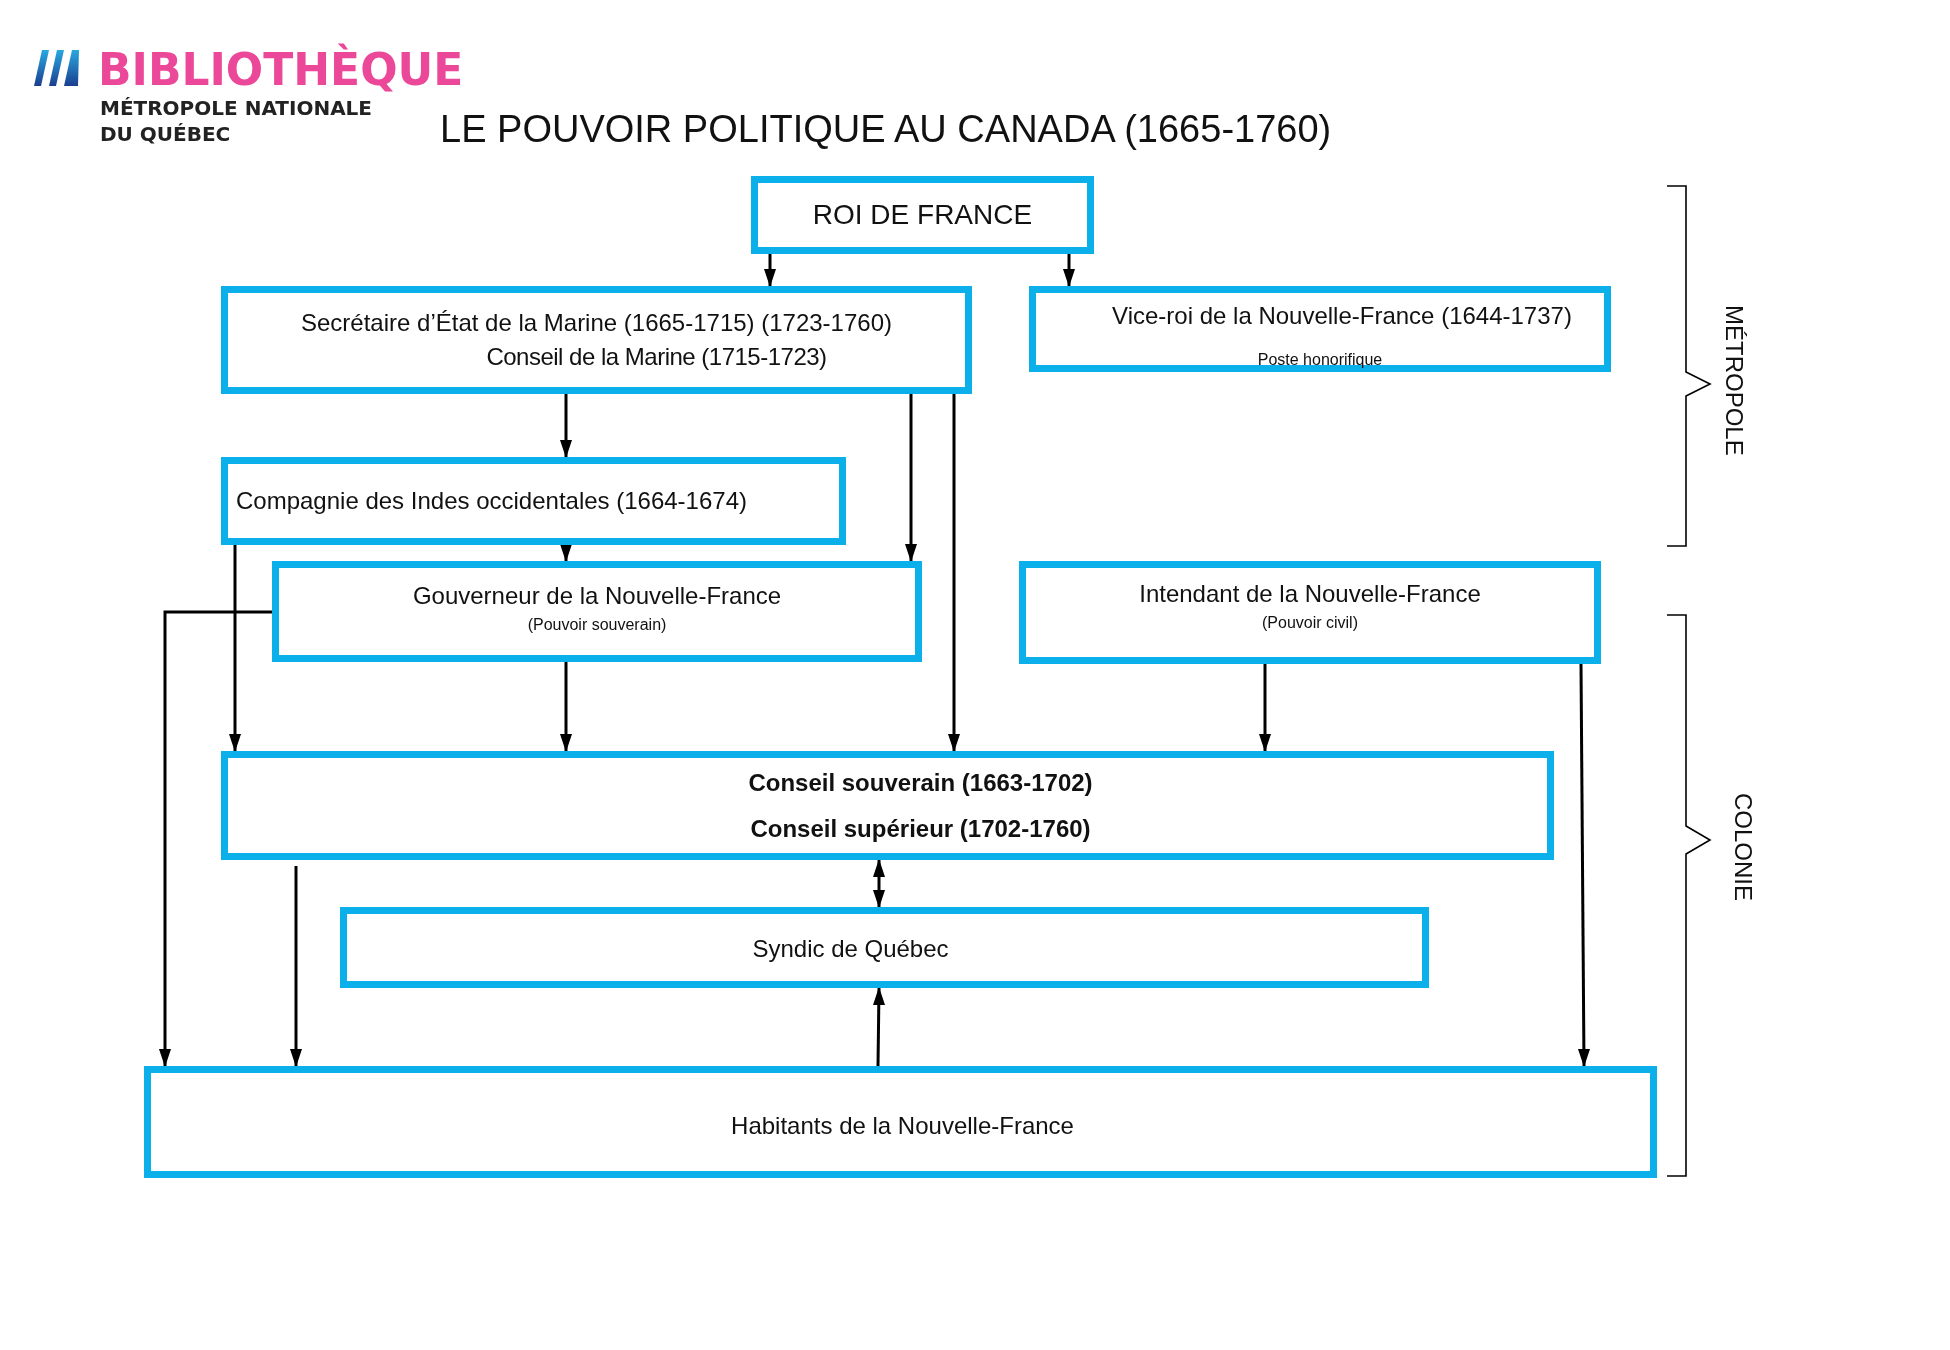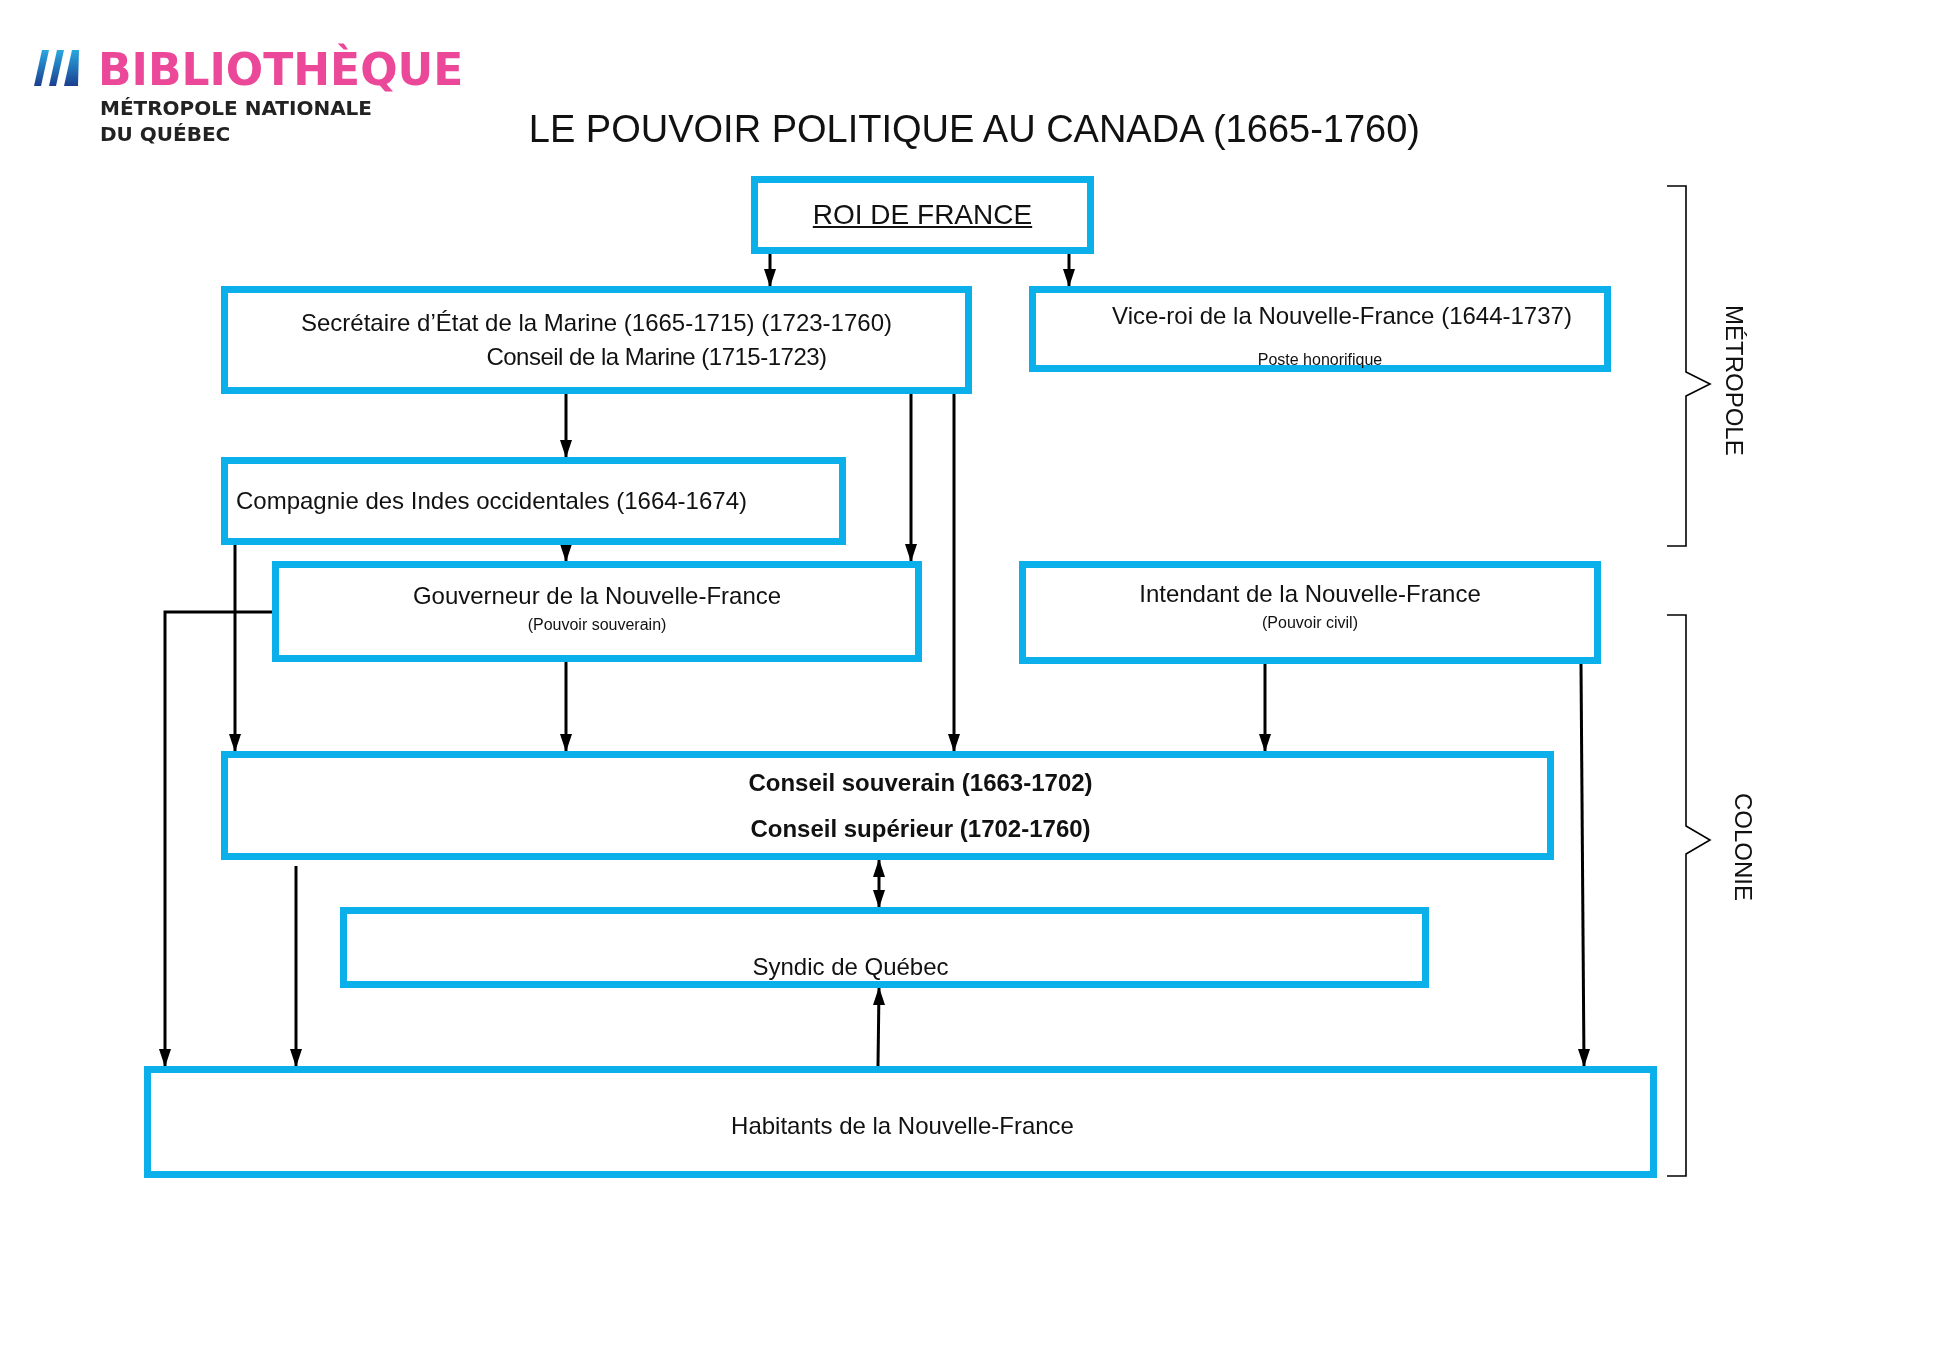--- a/index.html
+++ b/index.html
@@ -1,21 +1,21 @@
 <!DOCTYPE html>
 <html><head>
 <meta charset="utf-8">
 <style>
   html,body{margin:0;padding:0;background:#fff;}
   body{width:1950px;height:1350px;position:relative;overflow:hidden;font-family:"Liberation Sans","DejaVu Sans",sans-serif;color:#111;}
   .logo{position:absolute;left:34px;top:44px;}
   .logo-bars{position:absolute;left:0;top:6px;width:48px;height:36px;}
   .logo-main{position:absolute;left:64px;top:0;font-family:"DejaVu Sans",sans-serif;font-weight:bold;font-size:44px;letter-spacing:0px;white-space:nowrap;color:#ec4899;}
   .logo-sub{position:absolute;left:66px;font-family:"DejaVu Sans",sans-serif;font-weight:bold;font-size:20px;white-space:nowrap;color:#222;}
-  .title{position:absolute;left:440px;width:980px;top:108px;text-align:right;font-size:38px;white-space:nowrap;}
+  .title{position:absolute;left:440px;width:980px;top:108px;text-align:left;font-size:38px;white-space:nowrap;}
   .box{position:absolute;box-sizing:border-box;border:7px solid #0bb0ea;background:#fff;display:flex;flex-direction:column;align-items:center;justify-content:center;text-align:center;}
   .box span{display:block;white-space:nowrap;}
   .t24{font-size:24px;}
   .t20{font-size:16px;}
   .bold{font-weight:bold;}
   svg.lines{position:absolute;left:0;top:0;}
   .side-label{position:absolute;font-size:24px;transform:rotate(90deg);transform-origin:left top;white-space:nowrap;}
 </style>
 </head>
 <body>
@@ -85,21 +85,21 @@
 
     <polyline points="1667,186 1686,186 1686,372 1710,384 1686,396 1686,546 1667,546"></polyline>
 
     <polyline points="1667,615 1686,615 1686,826 1710,840 1686,854 1686,1176 1667,1176"></polyline>
   </g>
 </svg>
 
 <div class="side-label" style="left:1748px;top:305px;">MÉTROPOLE</div>
 <div class="side-label" style="left:1757px;top:793px;">COLONIE</div>
 
-<div class="box" style="left:751px;top:176px;width:343px;height:78px;text-decoration:underline;">
+<div class="box" style="left:751px;top:176px;width:343px;height:78px;">
   <span class="t24" style="font-size:28px">ROI DE FRANCE</span>
 </div>
 
 <div class="box" style="left:221px;top:286px;width:751px;height:108px;">
   <span class="t24">Secrétaire d’État de la Marine (1665-1715) (1723-1760)</span>
   <span class="t24" style="margin-top:6px;margin-left:120px;letter-spacing:-0.5px">Conseil de la Marine (1715-1723)</span>
 </div>
 
 <div class="box" style="left:1029px;top:286px;width:582px;height:86px;gap:17px;">
   <span class="t24" style="margin-top:12px;margin-left:44px">Vice-roi de la Nouvelle-France (1644-1737)</span>
@@ -118,19 +118,19 @@
 <div class="box" style="left:1019px;top:561px;width:582px;height:103px;">
   <span class="t24" style="margin-top:-14px">Intendant de la Nouvelle-France</span>
   <span class="t20" style="margin-top:6px">(Pouvoir civil)</span>
 </div>
 
 <div class="box" style="left:221px;top:751px;width:1333px;height:109px;">
   <span class="t24 bold" style="margin-left:66px">Conseil souverain (1663-1702)</span>
   <span class="t24 bold" style="margin-top:18px;margin-left:66px">Conseil supérieur (1702-1760)</span>
 </div>
 
-<div class="box" style="left:340px;top:907px;width:1089px;height:81px;justify-content:flex-end;padding-top:2px;">
+<div class="box" style="left:340px;top:907px;width:1089px;height:81px;justify-content:center;padding-top:2px;">
   <span class="t24" style="margin-right:68px">Syndic de Québec</span>
 </div>
 
 <div class="box" style="left:144px;top:1066px;width:1513px;height:112px;">
   <span class="t24" style="margin-top:8px;margin-left:4px">Habitants de la Nouvelle-France</span>
 </div>
 
 </body></html>

